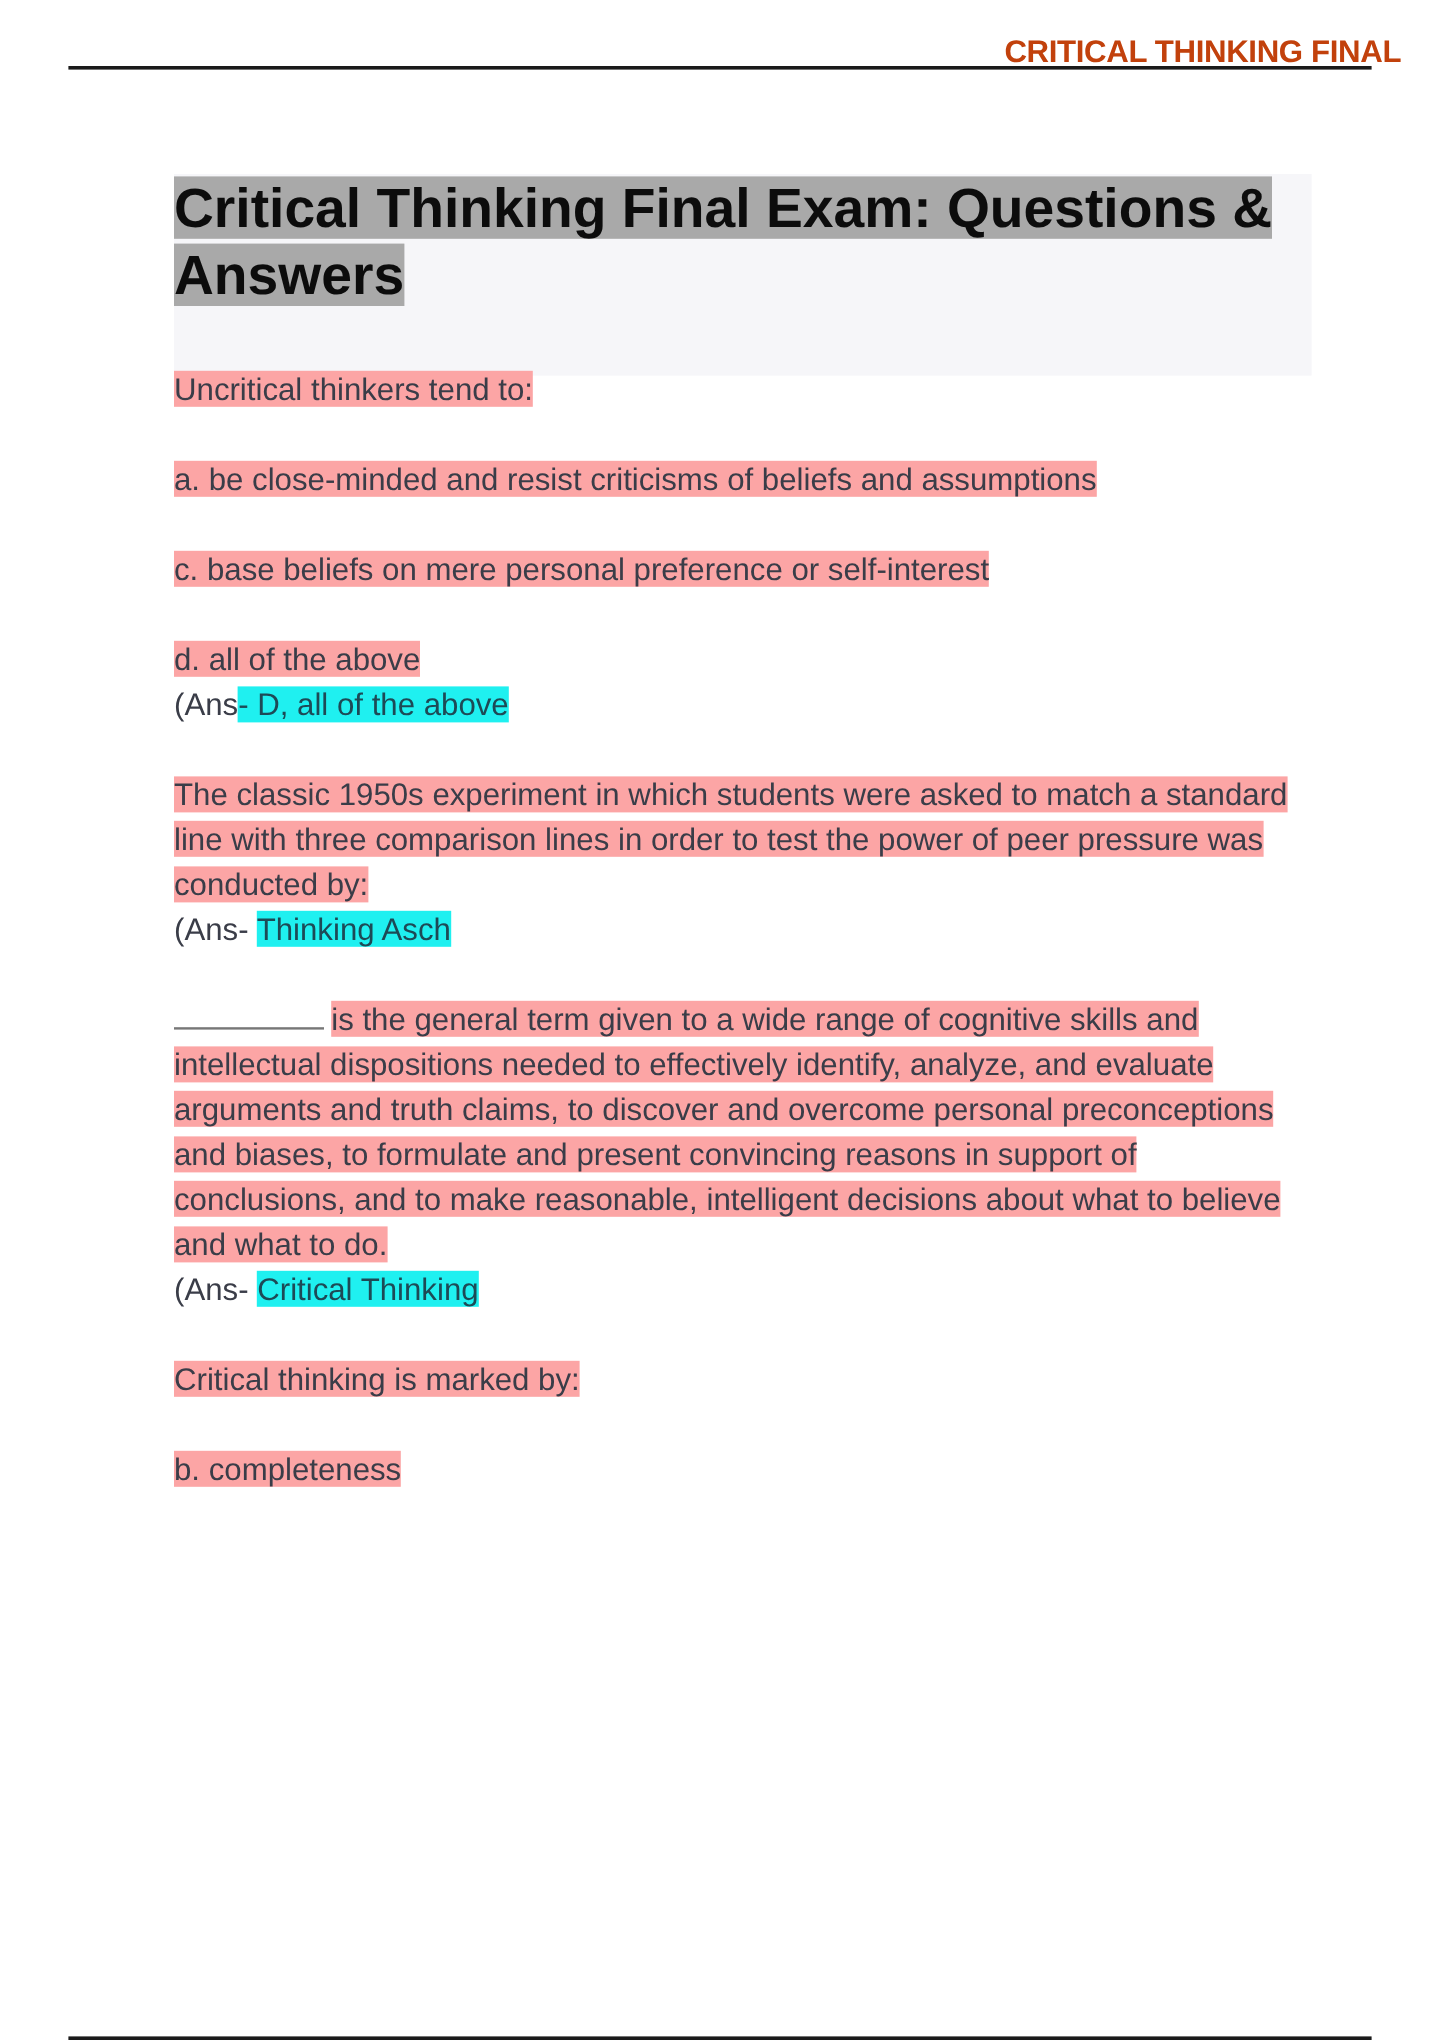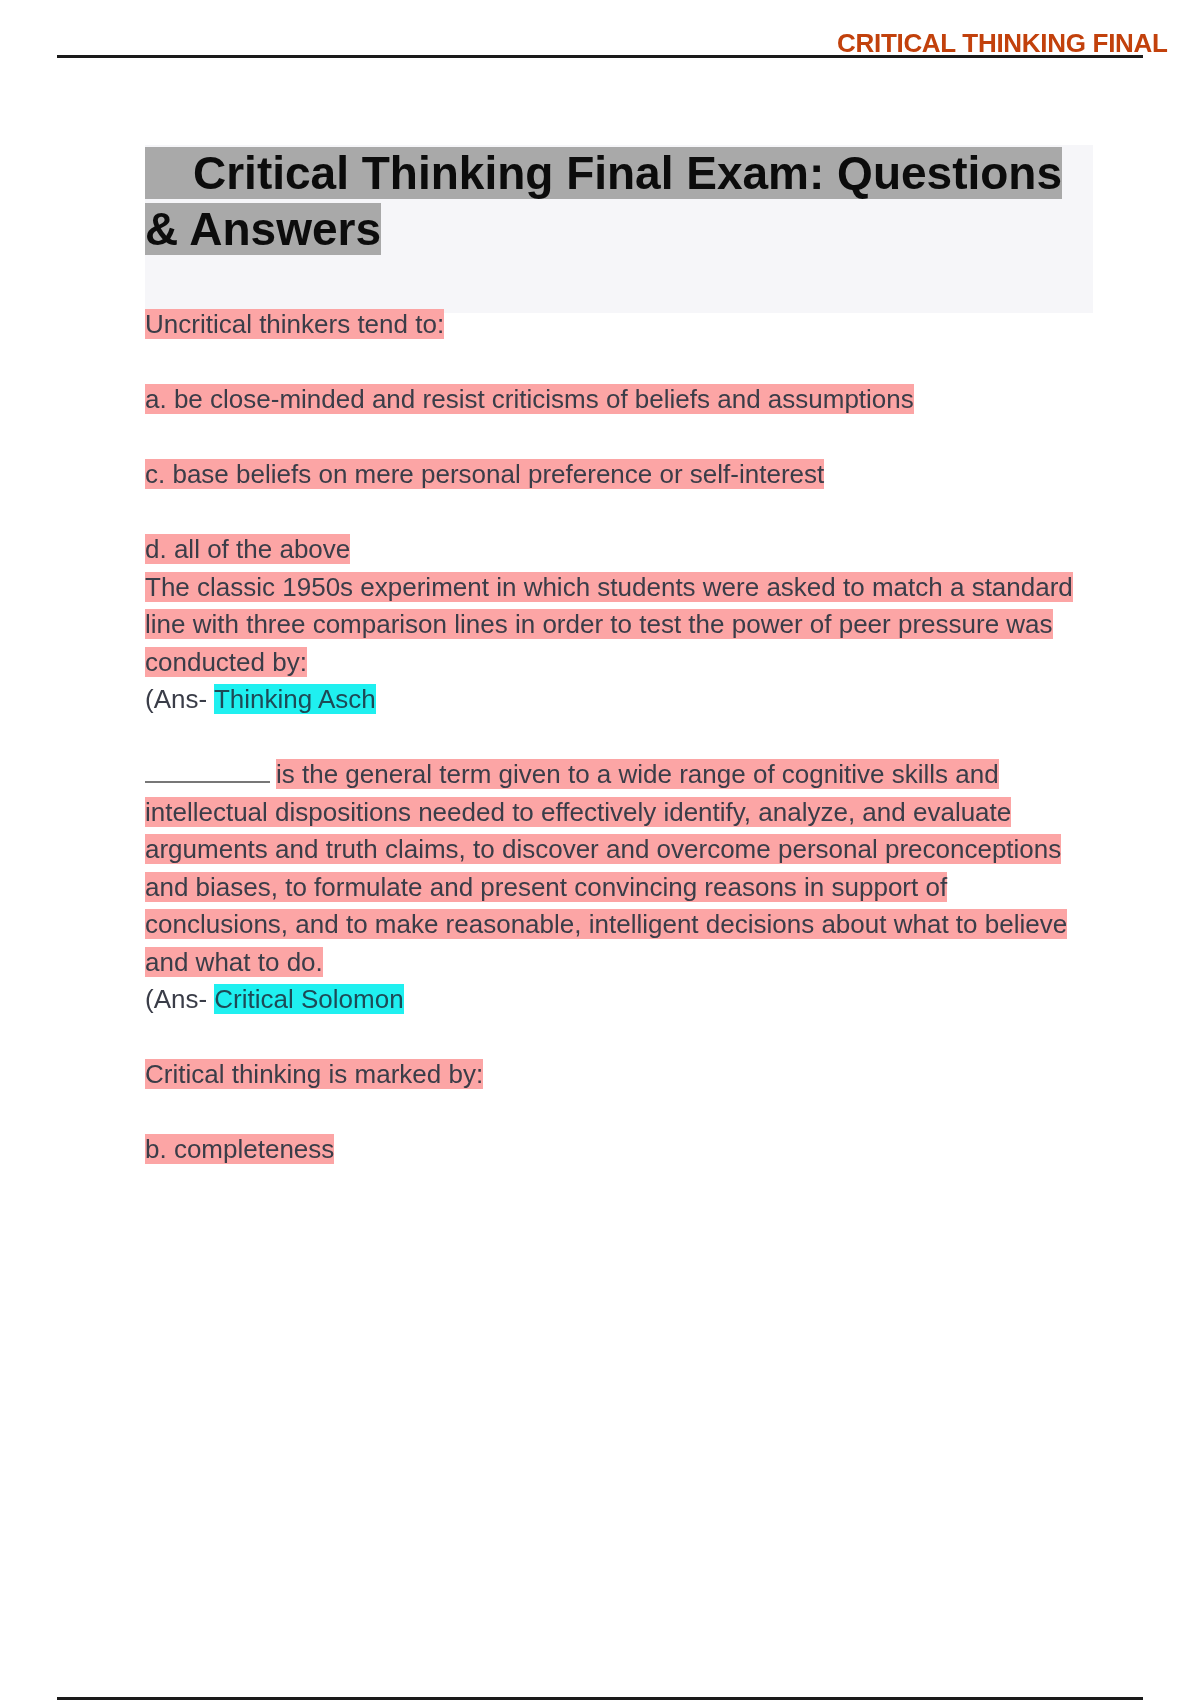--- a/index.html
+++ b/index.html
@@ -14,21 +14,21 @@
   .header-rule { position:absolute; left:57px; top:55px; width:1086px; height:3px; background:#1a1a1a; }
   .footer-rule { position:absolute; left:57px; top:1697px; width:1086px; height:3px; background:#1a1a1a; }
 
   .title-block {
     position:absolute; left:145px; top:145px; width:948px; height:168px; background:#f6f6f9;
   }
   .title {
     position:absolute; left:145px; top:145px; width:940px;
     font-size:46px; font-weight:bold; color:#0c0c0c; line-height:56px; margin:0;
   }
-  .title span { background:#a9a9a9;padding-left:48px; }
+  .title span { background:#a9a9a9; }
 
   .content { position:absolute; left:145px; top:306px; width:945px; font-size:26px; line-height:37.5px; }
   .para { margin:0 0 37.5px 0; }
   .para.tight { margin-bottom:0; }
   .hl { background:#fca5a5; }
   .ans-hl { background:#1ff0f0; color:#1d4a56; }
   .blank { display:inline-block; width:125px; border-bottom:2px solid #777; height:24px; vertical-align:baseline; margin-right:6px; }
 </style>
 </head>
 <body>
@@ -38,24 +38,25 @@
 
 <div class="title-block"></div>
 <h1 class="title"><span>Critical Thinking Final Exam: Questions &amp; Answers</span></h1>
 
 <div class="content">
 
   <p class="para"><span class="hl">Uncritical thinkers tend to:</span></p>
   <p class="para"><span class="hl">a. be close-minded and resist criticisms of beliefs and assumptions</span></p>
   <p class="para"><span class="hl">c. base beliefs on mere personal preference or self-interest</span></p>
   <p class="para tight"><span class="hl">d. all of the above</span></p>
+  <p class="para"><span>(Ans</span><span class="ans-hl">- D, all of the above</span></p>
 
   <p class="para tight"><span class="hl">The classic 1950s experiment in which students were asked to match a standard line with three comparison lines in order to test the power of peer pressure was conducted by:</span></p>
   <p class="para"><span>(Ans- </span><span class="ans-hl">Thinking Asch</span></p>
 
   <p class="para tight"><span class="blank"></span><span class="hl">is the general term given to a wide range of cognitive skills and intellectual dispositions needed to effectively identify, analyze, and evaluate arguments and truth claims, to discover and overcome personal preconceptions and biases, to formulate and present convincing reasons in support of conclusions, and to make reasonable, intelligent decisions about what to believe and what to do.</span></p>
-  <p class="para"><span>(Ans- </span><span class="ans-hl">Critical Solomon</span></p>
+  <p class="para"><span>(Ans- </span><span class="ans-hl">Critical Thinking</span></p>
 
   <p class="para"><span class="hl">Critical thinking is marked by:</span></p>
   <p class="para"><span class="hl">b. completeness</span></p>
 </div>
 
 <div class="footer-rule"></div>
 
 </body></html>

